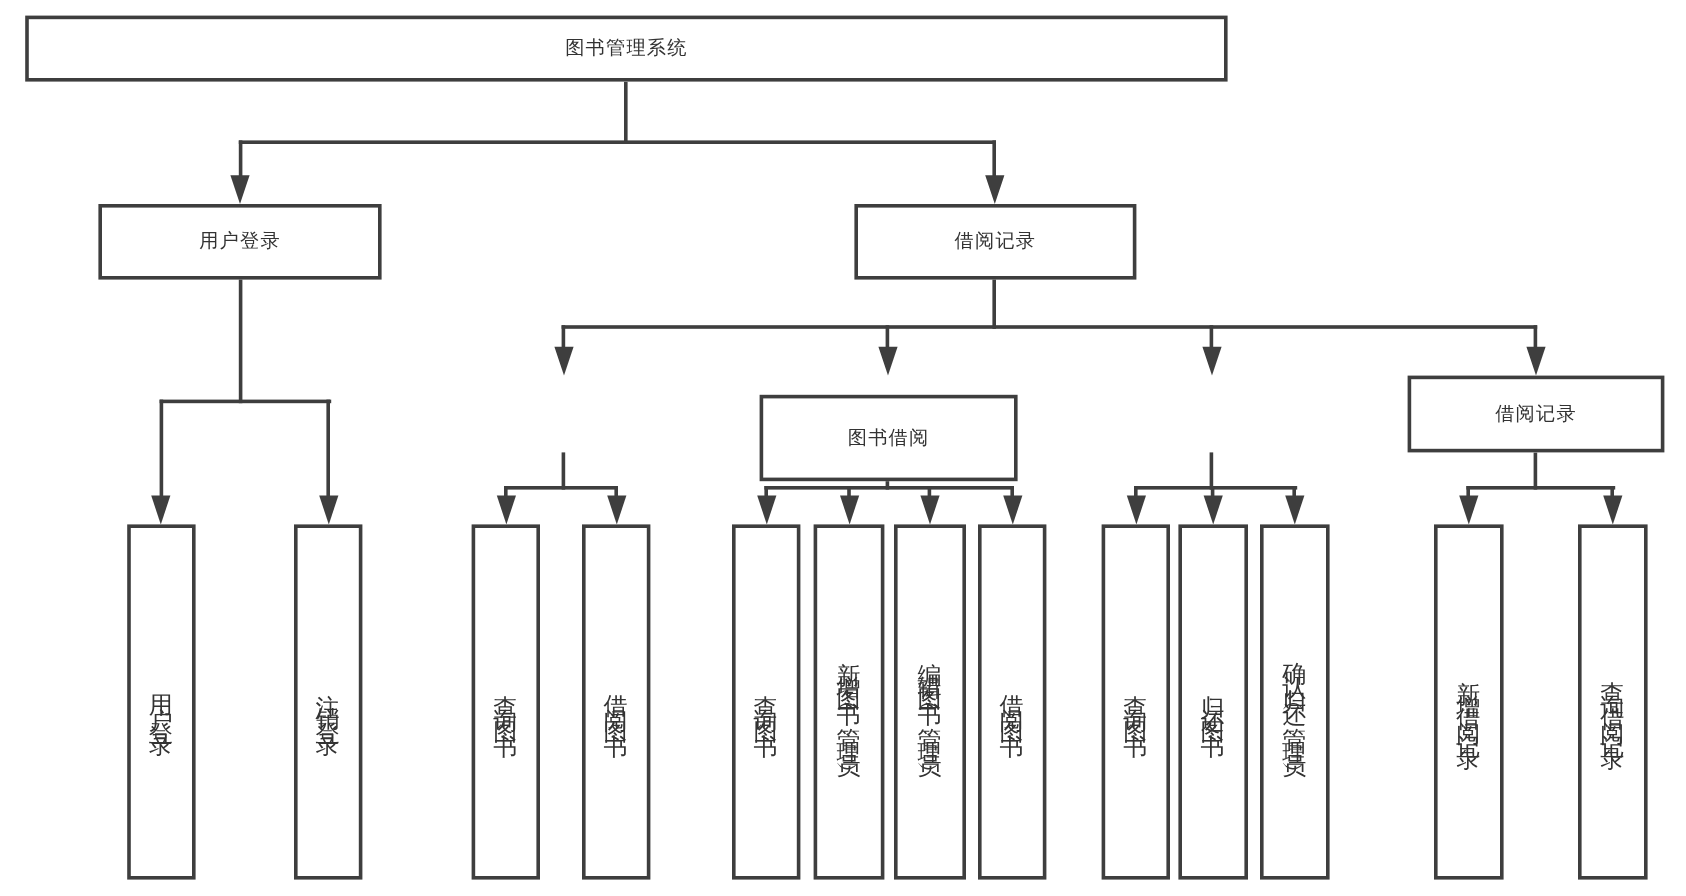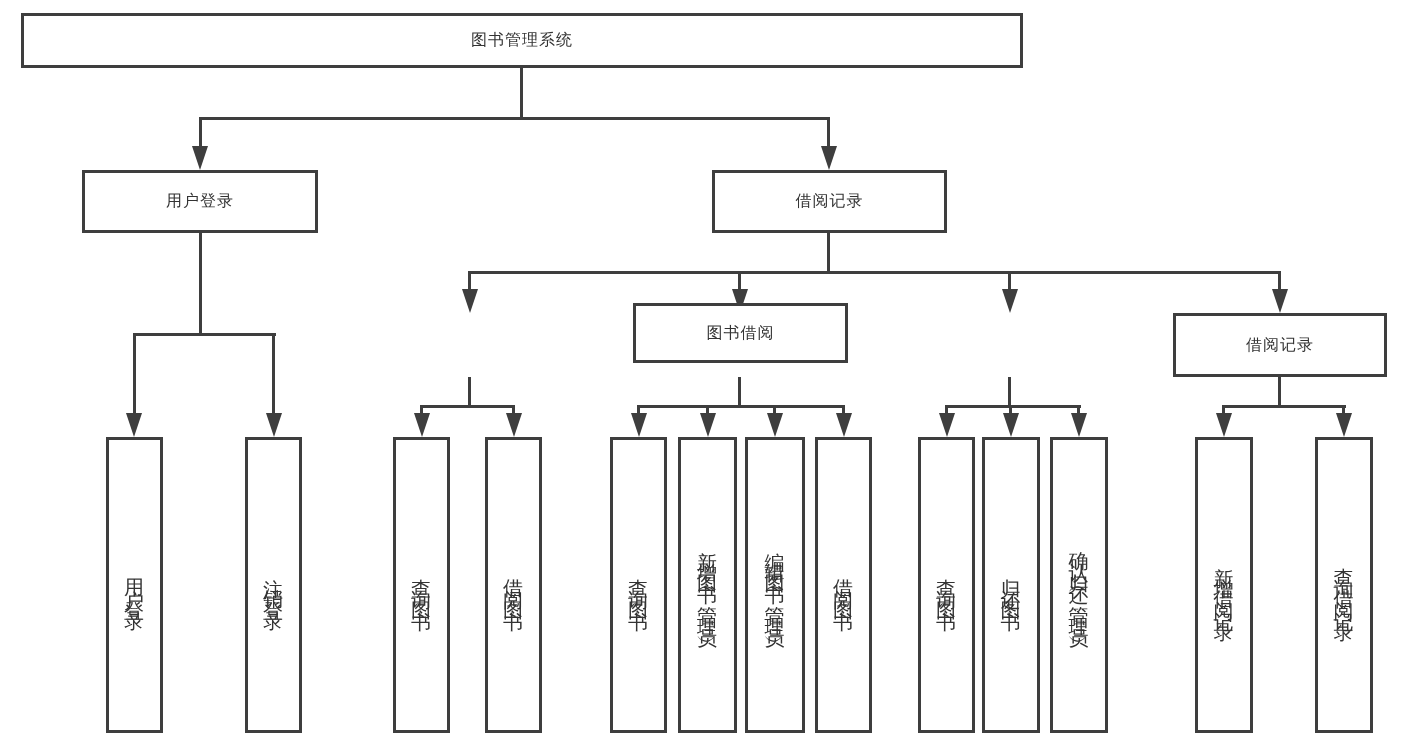--- a/index.html
+++ b/index.html
@@ -52,21 +52,21 @@
 </head>
 <body>
 
 <div id="canvas">
 
   <div class="box hbox" style="left:21px;top:13px;width:1002px;height:55px">图书管理系统</div>
 
   <div class="box hbox" style="left:82px;top:170px;width:236px;height:63px">用户登录</div>
   <div class="box hbox" style="left:712px;top:170px;width:235px;height:63px">借阅记录</div>
 
-  <div class="box hbox" style="left:633px;top:303px;width:215px;height:60px">图书借阅</div>
+  <div class="box hbox" style="left:633px;top:329px;width:215px;height:72px">图书借阅</div>
   <div class="box hbox" style="left:1173px;top:313px;width:214px;height:64px">借阅记录</div>
 
   <div class="box vbox" style="left:106px;top:437px;width:57px;height:296px">
       <span>用户登录</span>
     </div>
   <div class="box vbox" style="left:245px;top:437px;width:57px;height:296px">
       <span>注销登录</span>
     </div>
 
   <div class="box vbox" style="left:393px;top:437px;width:57px;height:296px">

